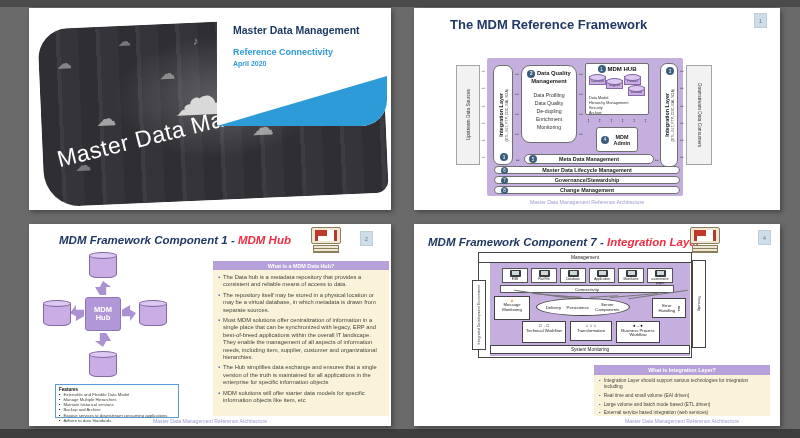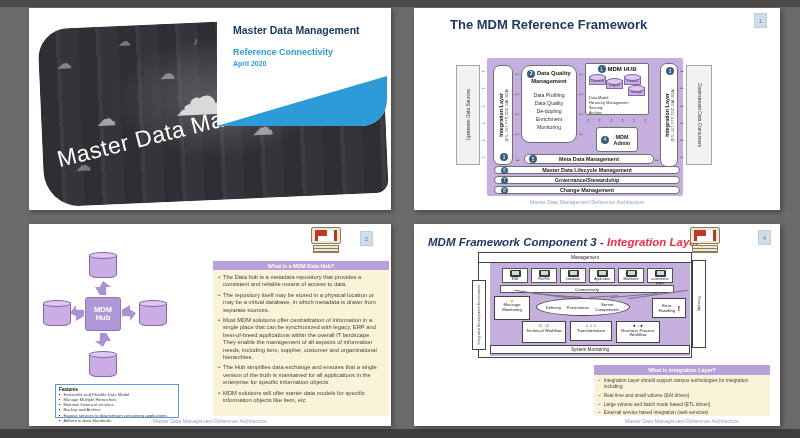--- a/index.html
+++ b/index.html
@@ -210,20 +210,25 @@
     </div>
 
     <div class="gbox" style="left:272px;top:57px;width:26px;height:100px;display:flex;align-items:center;justify-content:center;">
       <span class="vtx-down" style="font-size:4.8px;color:#333;">Downstream Data  Consumers</span>
     </div>
 
     <div class="footer" style="left:53px;top:191px;width:240px;">Master Data Management Reference Architecture</div>
   </div>
 
   <div class="slide" style="left:29px;top:224px;width:362px;height:202px;">
+    <div class="abs" style="left:30px;top:10px;font-size:11.5px;font-style:italic;">
+      <span class="title-navy">MDM Framework Component 1</span>
+      <span class="title-navy">-</span>
+      <span class="title-red">MDM Hub</span>
+    </div>
     <div class="pc" style="left:282px;top:3px;">
       <div class="mon">
           <div class="scr"></div>
           <div class="red"></div>
         </div>
         <div class="base"></div>
     </div>
     <div class="badge" style="left:331px;top:7px;">2</div>
 
     <div class="cyl" style="position:absolute;left:60px;top:30px;width:28px;height:24px;border-radius:3px 3px 8px 8px/3px 3px 4px 4px;"></div>
@@ -292,21 +297,21 @@
             <span class="mk">▪</span>
             <span>MDM solutions will offer starter data models for specific information objects like item, etc</span>
           </div>
       </div>
     </div>
     <div class="footer" style="left:61px;top:194px;width:240px;">Master Data Management Reference Architecture</div>
   </div>
 
   <div class="slide" style="left:414px;top:224px;width:366px;height:202px;">
     <div class="abs" style="left:14px;top:12px;font-size:11.5px;font-style:italic;">
-      <span class="title-navy">MDM Framework Component 3</span>
+      <span class="title-navy">MDM Framework Component 7</span>
       <span class="title-navy">-</span>
       <span class="title-red">Integration Layer</span>
     </div>
     <div class="pc" style="left:276px;top:3px;">
       <div class="mon">
           <div class="scr"></div>
           <div class="red"></div>
         </div>
         <div class="base"></div>
     </div>

